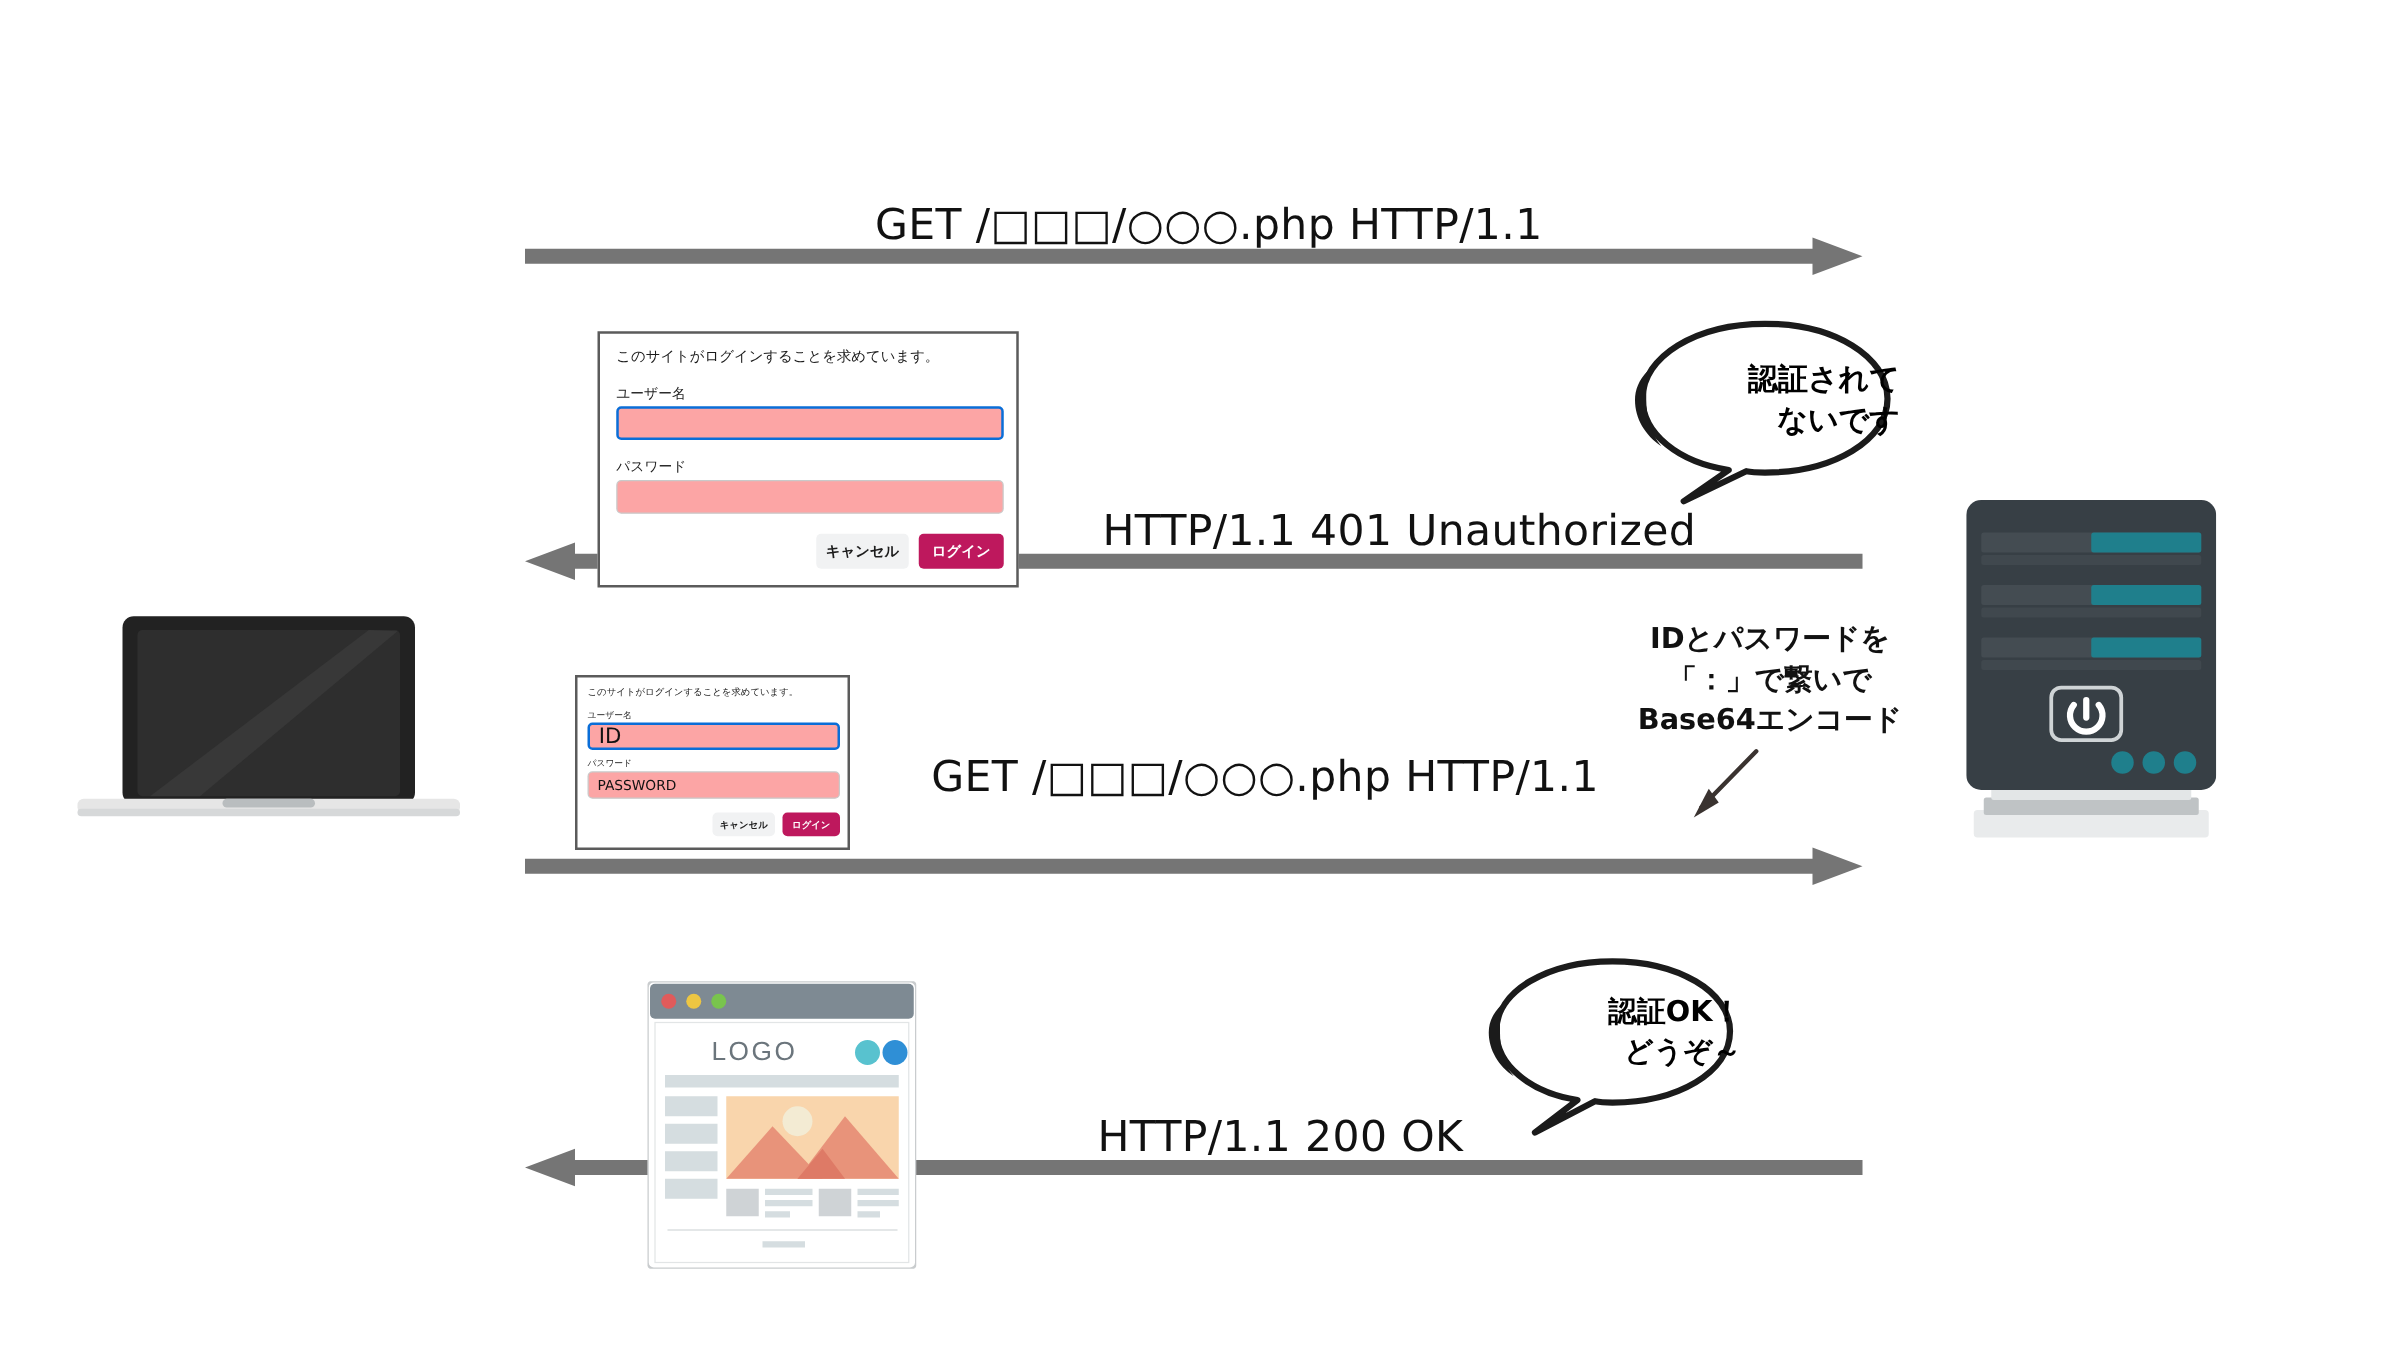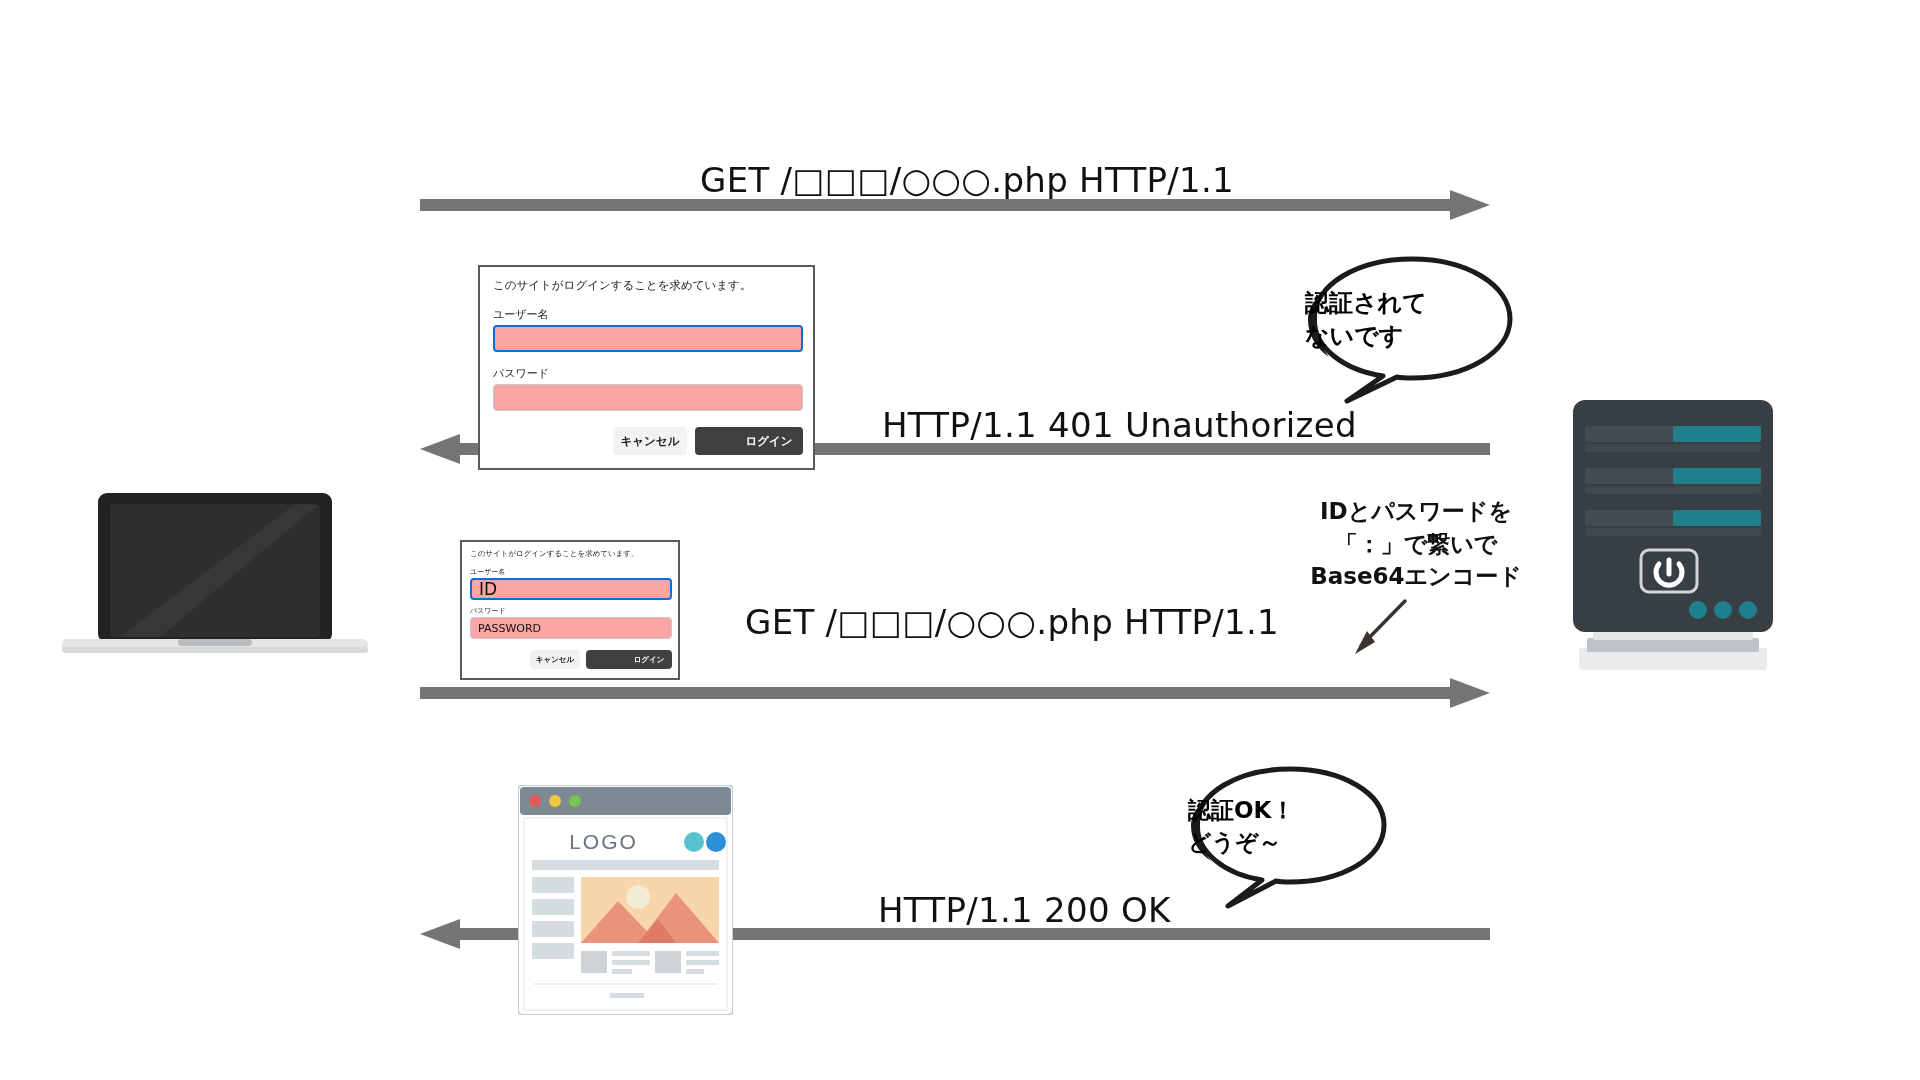--- a/index.html
+++ b/index.html
@@ -69,34 +69,33 @@
   .ld-buttons { position: absolute; display: flex; align-items: center; }
   .btn-cancel {
     background: #f1f2f3;
     color: #1c1c1c;
     border-radius: 4px;
     display: flex; align-items: center; justify-content: center;
     font-weight: bold;
     font-family: "DejaVu Sans", "Liberation Sans", sans-serif;
   }
   .btn-login {
-    background: #404040;
+    background: #be185d;
     color: #ffffff;
     border-radius: 4px;
     display: flex; align-items: center; justify-content: center;
     font-weight: bold;
     font-family: Liberation Sans, sans-serif;
-    padding-left: 40px;
   }
 
   
   .bubble-wrap { position: absolute; }
   .bubble-text {
     position: absolute;
-    text-align: left;
+    text-align: right;
     font-family: "DejaVu Sans", "Liberation Sans", sans-serif;
     font-weight: 700;
     color: #000;
     line-height: 1.38;
     white-space: pre-line;
     width: 100%;
     left: 0;
   }
 
   

